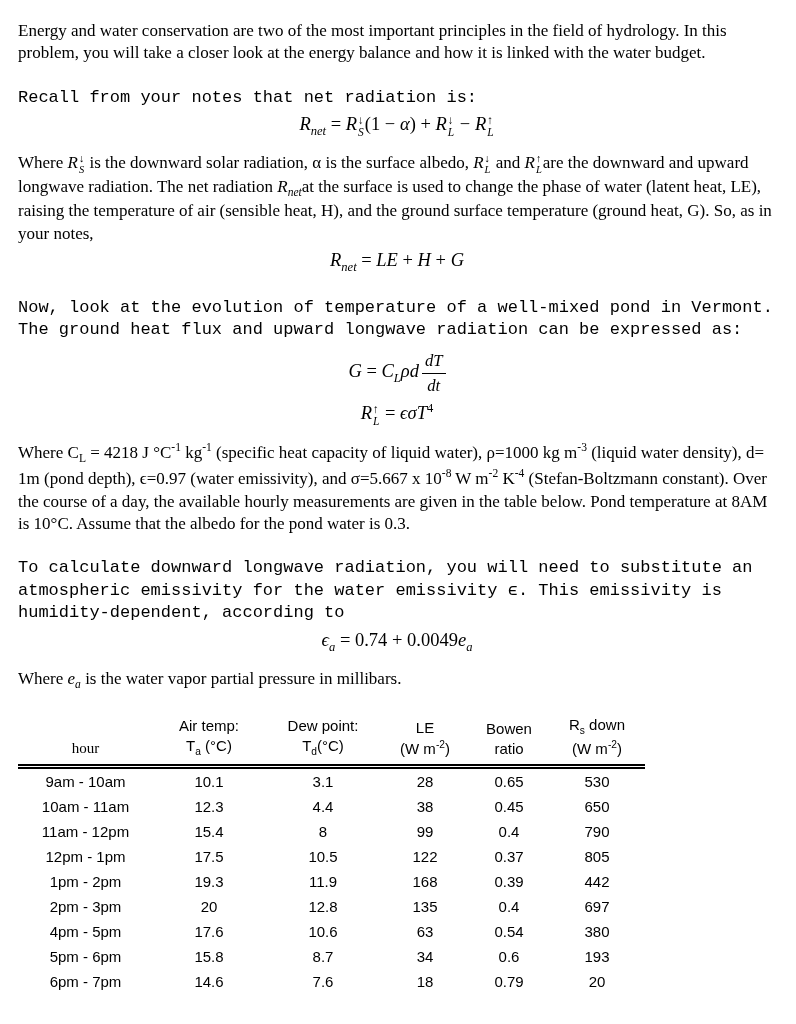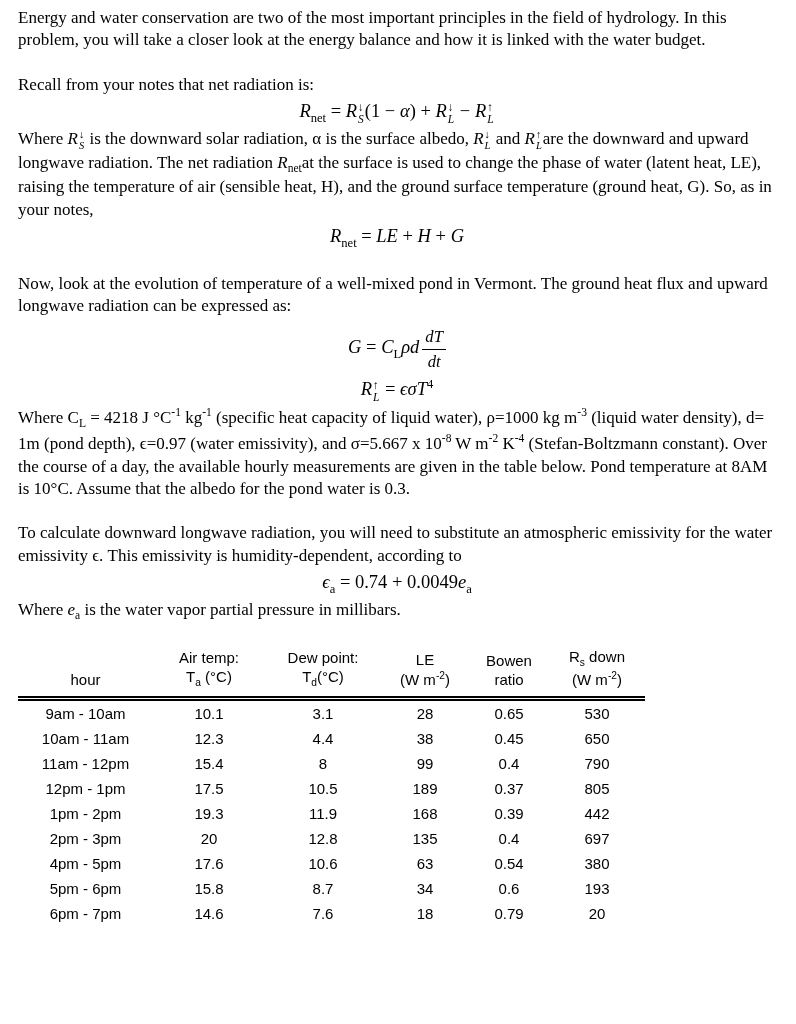--- a/index.html
+++ b/index.html
@@ -8,34 +8,34 @@
     width: 796px;
     min-height: 1024px;
     margin: 0 auto;
     color: #000;
     font-family: "Liberation Serif", "DejaVu Serif", serif;
     font-size: 17px;
     padding: 7px 20px 0 18px;
     overflow: hidden;
   }
   .page { width: 100%; }
-  .para { line-height: 1.32; }
-  .gap-above { margin-top: 22px; }
+  .para { line-height: 1.32; margin-top: 13px; }
+  .gap-above { margin-top: 22px; font-family: Liberation Mono, monospace; }
   .equation {
     text-align: center;
     font-size: 18.5px;
     margin: 3px 0 2px 0;
     line-height: 1.3;
   }
   .eq-tall { margin: 8px 0 4px 0; }
 
   
   .tk-n { font-style: normal; }
   .tk-it { font-style: italic; }
-  .tk-sub { font-size: 0.68em; vertical-align: sub; }
+  .tk-sub { font-size: 0.68em; vertical-align: sub; font-style: italic; }
   .tk-subr { font-size: 0.68em; vertical-align: sub; }
   .tk-sup { font-size: 0.68em; vertical-align: super; }
 
   .stack {
     display: inline-block;
     vertical-align: middle;
     font-size: 0.62em;
     line-height: 1.05;
     text-align: left;
     margin-left: 1px;
@@ -68,21 +68,21 @@
     text-align: center;
     padding: 3px 6px;
   }
   .data-table thead th {
     border-bottom: 5px double #000;
     padding-bottom: 6px;
     vertical-align: bottom;
   }
   .data-table tbody td { padding-top: 4px; padding-bottom: 4px; }
   .data-table .h1, .data-table .h2 { line-height: 1.3; min-height: 19px; }
-  .col-hour { width: 135px; }
+  .col-hour { width: 135px; font-family: Liberation Serif, serif; }
   .col-airtemp { width: 112px; }
   .col-dewpoint { width: 116px; }
   .col-le { width: 88px; }
   .col-bowen { width: 80px; }
   .col-rsdown { width: 96px; }
 </style>
 </head>
 <body>
 
 <div class="page">
@@ -162,21 +162,21 @@
           <td>15.4</td>
           <td>8</td>
           <td>99</td>
           <td>0.4</td>
           <td>790</td>
         </tr>
         <tr>
           <td>12pm - 1pm</td>
           <td>17.5</td>
           <td>10.5</td>
-          <td>189</td>
+          <td>122</td>
           <td>0.37</td>
           <td>805</td>
         </tr>
         <tr>
           <td>1pm - 2pm</td>
           <td>19.3</td>
           <td>11.9</td>
           <td>168</td>
           <td>0.39</td>
           <td>442</td>

